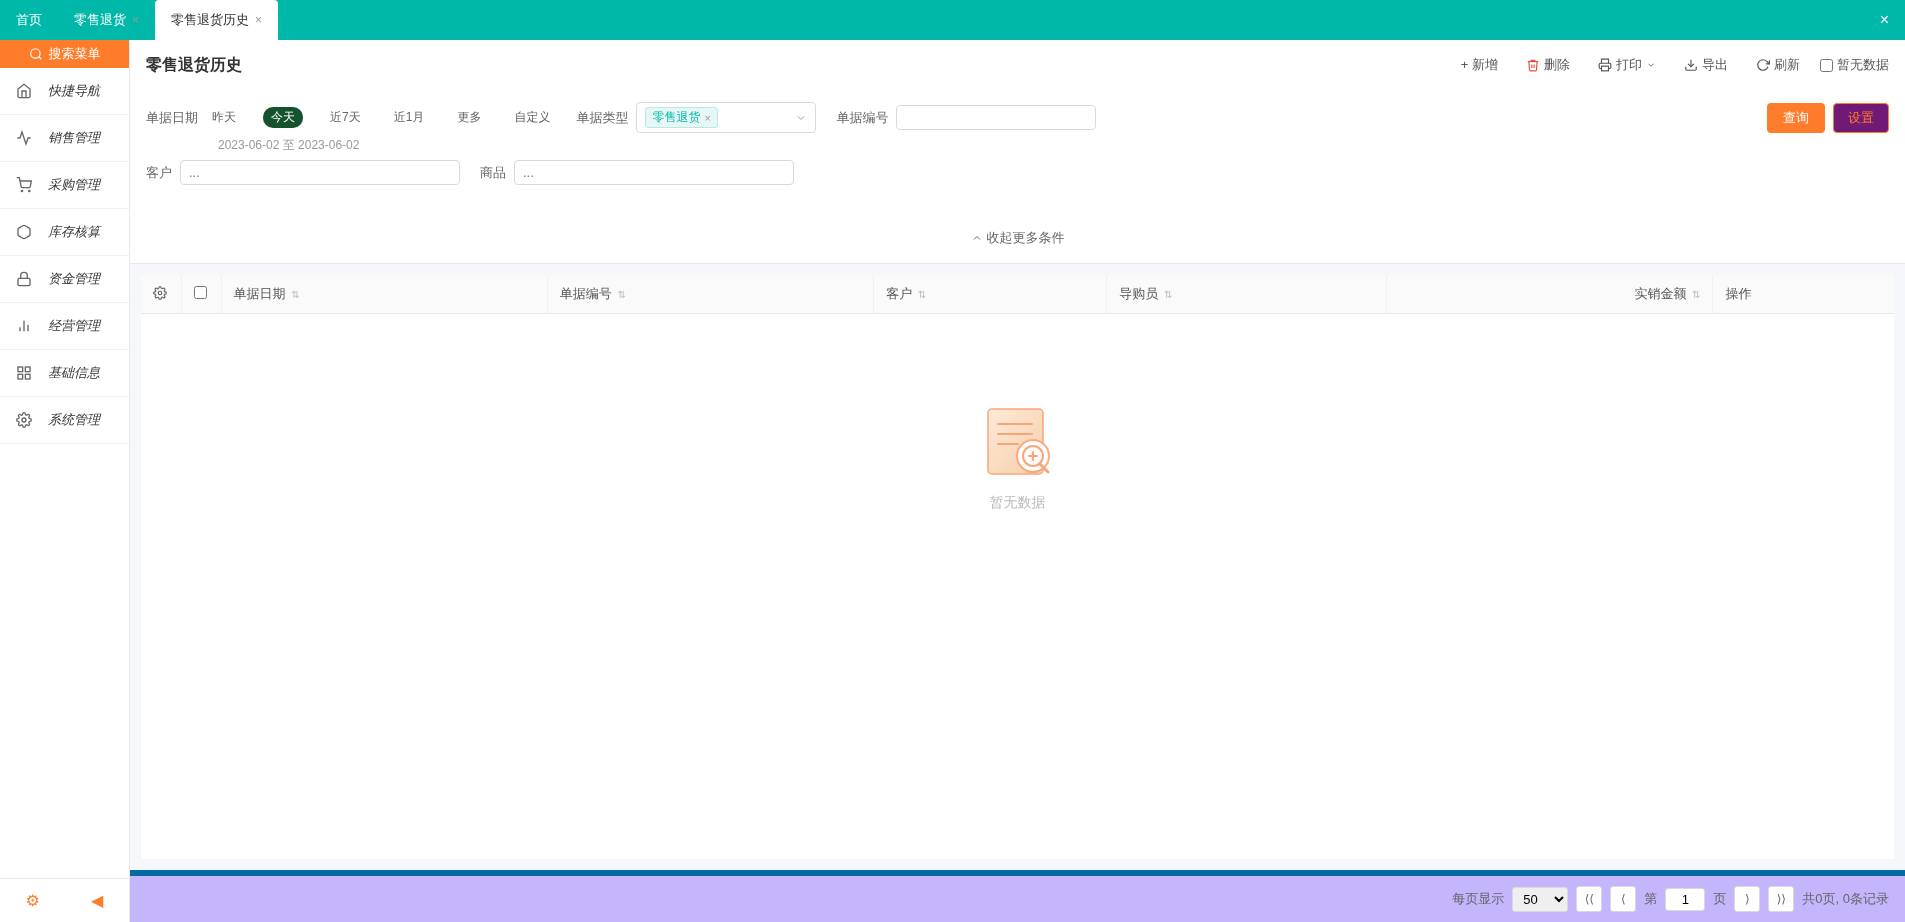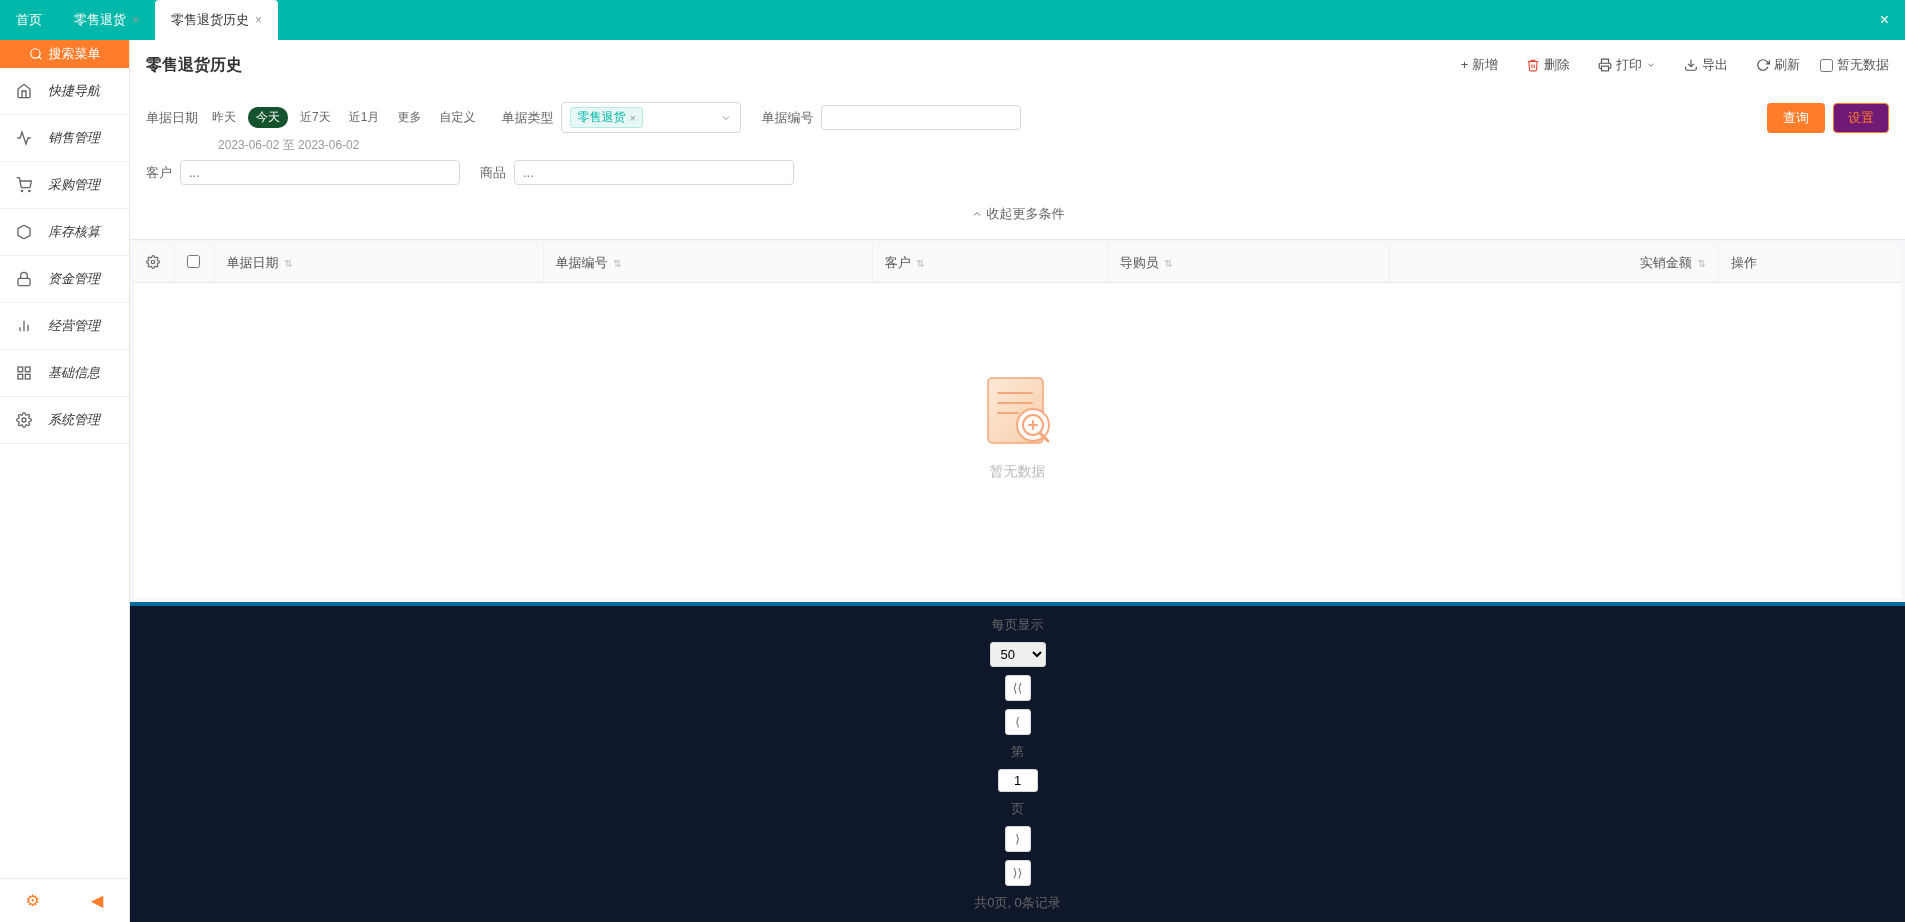--- a/index.html
+++ b/index.html
@@ -191,21 +191,21 @@
       gap: 8px;
     }
     .filter-label {
       color: #666;
       font-size: 13px;
       white-space: nowrap;
     }
     .date-filters {
       display: flex;
       align-items: center;
-      gap: 6px;
+      gap: 21px;
     }
     .date-btn {
       padding: 2px 6px;
       border-radius: 3px;
       cursor: pointer;
       font-size: 12px;
       color: #666;
     }
     .date-btn.active {
       background: #14532d;
@@ -254,33 +254,34 @@
       font-size: 11px;
     }
     .collapse-btn {
       display: flex;
       align-items: center;
       gap: 4px;
       color: #666;
       cursor: pointer;
       font-size: 13px;
       padding: 6px 0 8px 0;
+      margin-top: 24px;
     }
     .collapse-row {
       display: flex;
       justify-content: center;
       padding: 4px 0 8px 0;
     }
 
     
     .table-container {
       flex: 1;
       overflow: auto;
       background: #fff;
-      margin: 4px;
+      margin: 11px;
     }
     .data-table {
       width: 100%;
       border-collapse: collapse;
       font-size: 13px;
     }
     .data-table thead tr {
       background: #fafafa;
       border-bottom: 1px solid #e8e8e8;
     }
@@ -314,29 +315,28 @@
       padding: 80px 0;
       color: #999;
     }
     .empty-text {
       font-size: 14px;
       color: #bbb;
     }
 
     
     .pagination-bar {
-      background: #0f172a;
-      border-top: 4px solid #0369a1;
+      background: #c4b5fd;
+      border-top: 6px solid #0369a1;
       padding: 10px 16px;
       display: flex;
       align-items: center;
       justify-content: flex-end;
       gap: 8px;
       flex-shrink: 0;
-      flex-direction: column;
     }
     .page-size-label { color: #666; font-size: 13px; }
     .page-size-select {
       border: 1px solid #d9d9d9;
       border-radius: 3px;
       padding: 3px 6px;
       font-size: 13px;
       cursor: pointer;
     }
     .page-nav-btn {

